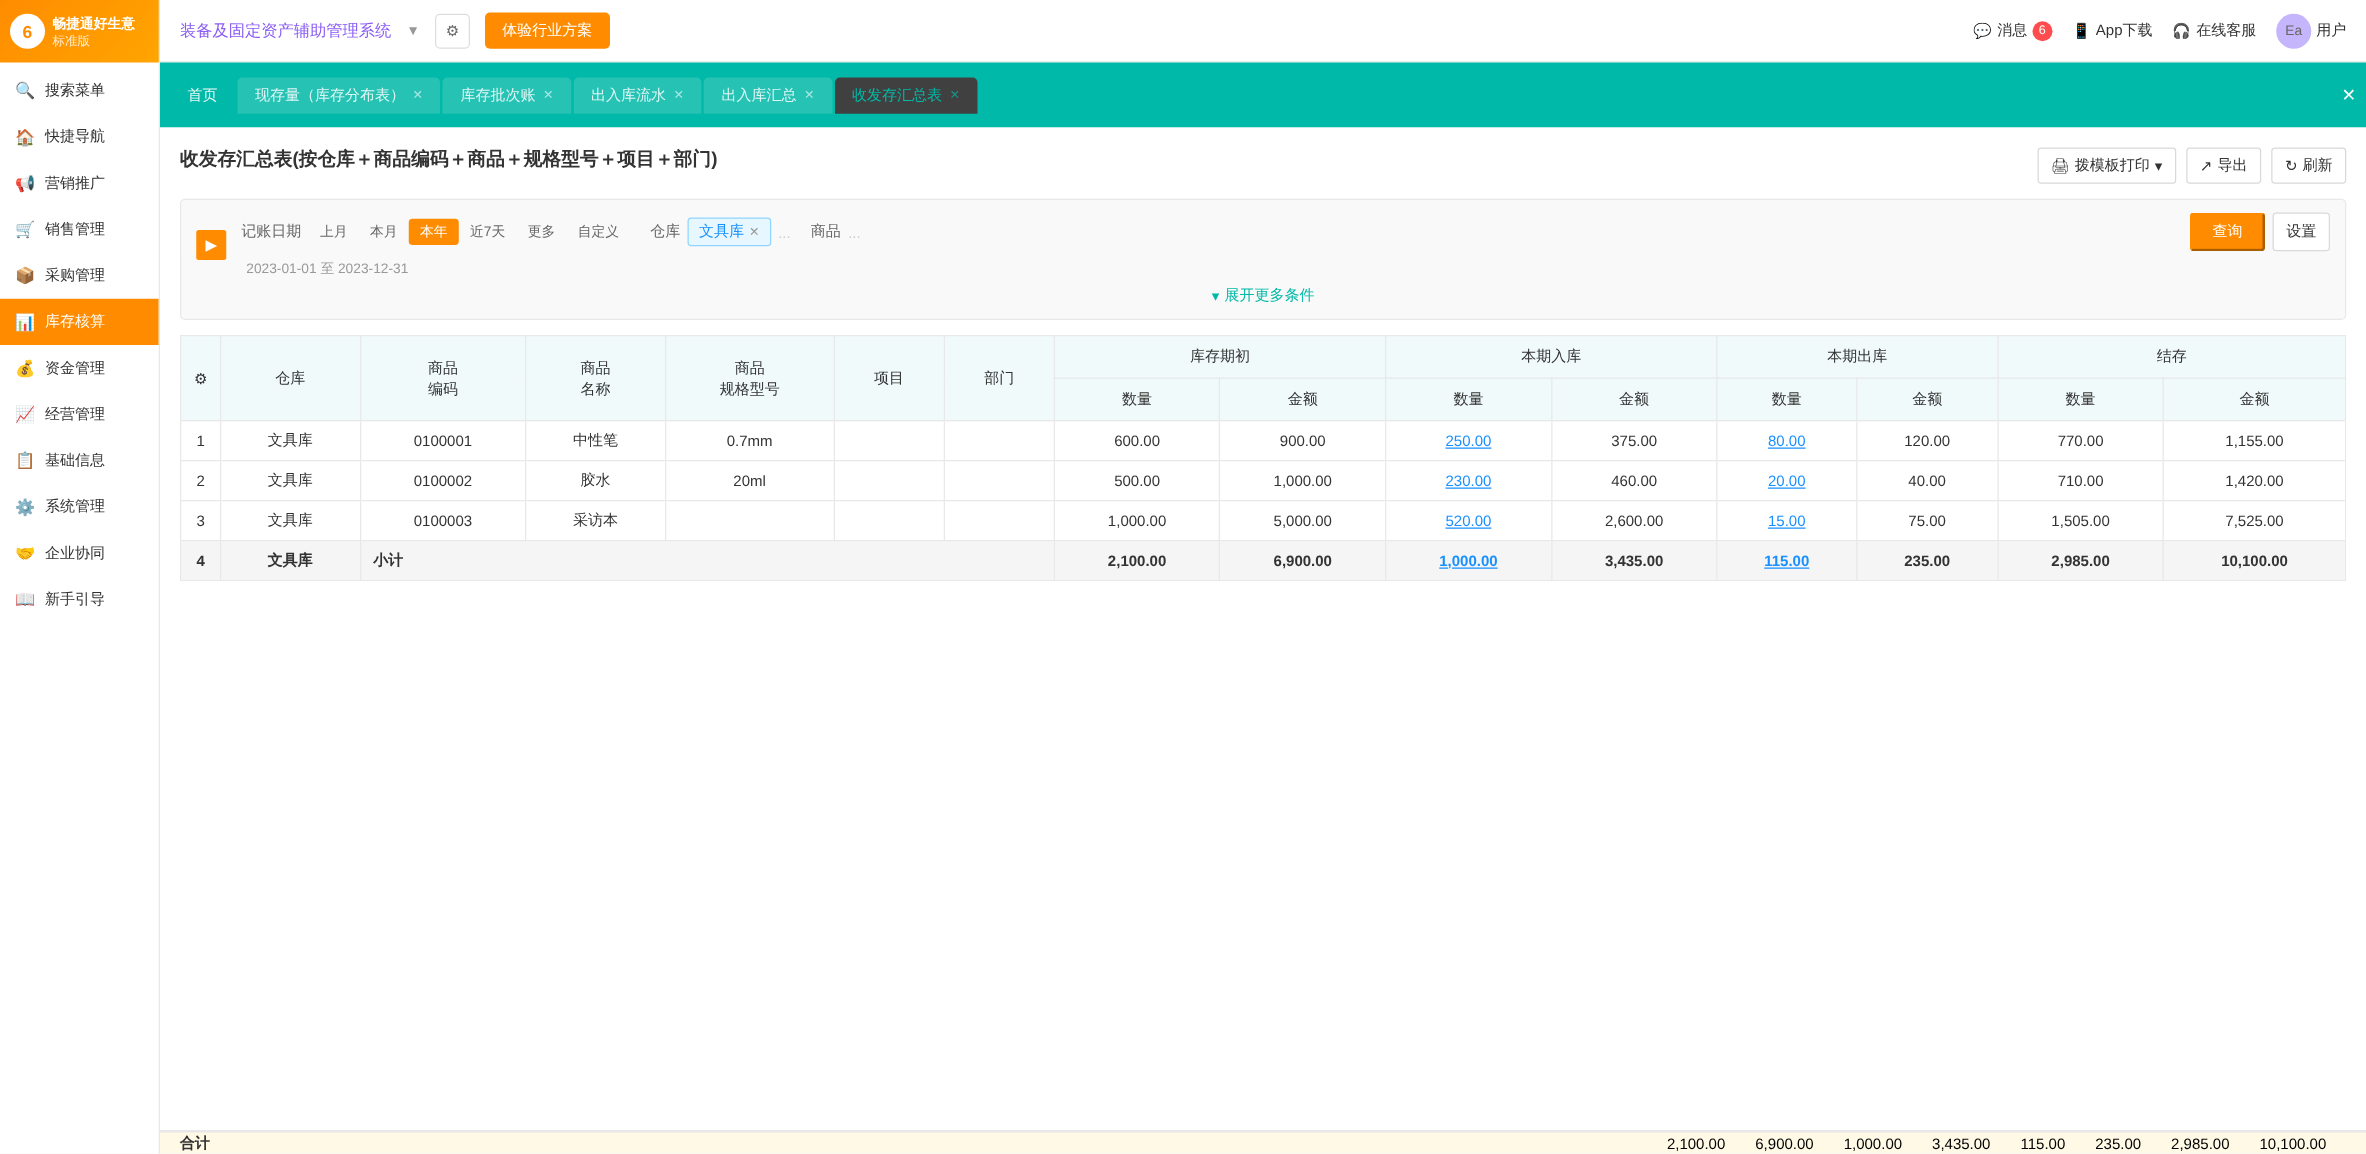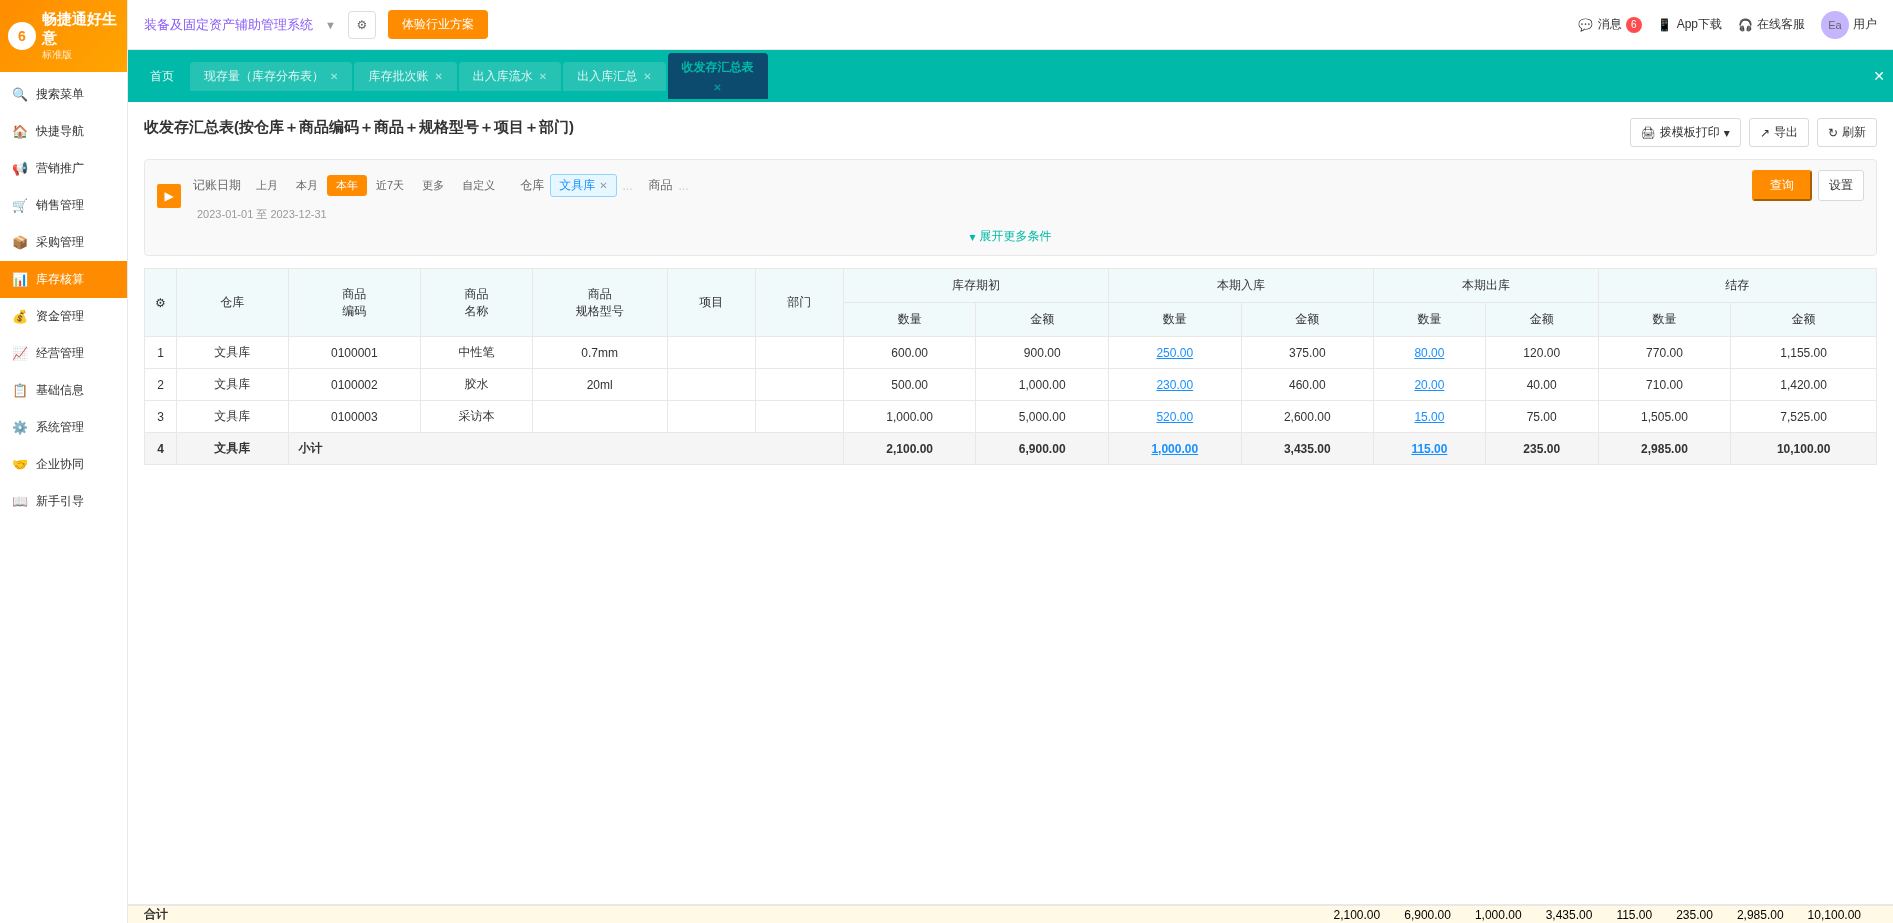--- a/index.html
+++ b/index.html
@@ -24,21 +24,21 @@
     .gear-btn { width: 28px; height: 28px; border-radius: 4px; border: 1px solid #ddd; display: flex; align-items: center; justify-content: center; cursor: pointer; color: #666; }
     .trial-btn { background: #ff8c00; color: #fff; padding: 6px 14px; border-radius: 4px; cursor: pointer; font-size: 12px; border: none; }
     .topbar-right { display: flex; align-items: center; gap: 16px; }
     .topbar-action { display: flex; align-items: center; gap: 4px; cursor: pointer; color: #333; font-size: 12px; }
     .badge { background: #ff4d4f; color: #fff; border-radius: 10px; padding: 0 5px; font-size: 10px; min-width: 16px; height: 16px; display: inline-flex; align-items: center; justify-content: center; }
     .avatar { width: 28px; height: 28px; background: #c4b5fd; border-radius: 50%; display: flex; align-items: center; justify-content: center; font-size: 11px; color: #666; }
 
     
     .tabbar { background: #00b9a8; display: flex; align-items: center; height: 52px; padding: 0 8px; gap: 2px; }
     .tab { display: flex; align-items: center; gap: 6px; padding: 6px 14px; border-radius: 4px 4px 0 0; cursor: pointer; font-size: 12px; color: rgba(255,255,255,0.85); background: rgba(255,255,255,0.15); }
-    .tab.active { background: #0c4a6e; color: #00b9a8; font-weight: 700; flex-direction: column; }
+    .tab.active { background: #404040; color: #00b9a8; font-weight: 400; }
     .tab-close { font-size: 10px; opacity: 0.7; cursor: pointer; }
     .tab-home { color: rgba(255,255,255,0.9); background: transparent; }
     .tabbar-close { margin-left: auto; color: #fff; cursor: pointer; font-size: 14px; }
 
     
     .content { flex: 1; background: #fff; overflow: auto; padding: 16px; }
     .page-title { font-size: 15px; font-weight: 600; color: #333; margin-bottom: 12px; }
 
     
     .filter-bar { background: #f9f9f9; border: 1px solid #e8e8e8; border-radius: 4px; padding: 10px 12px; margin-bottom: 12px; }
@@ -81,21 +81,21 @@
     .filter-row-1 { display: flex; align-items: center; gap: 16px; margin-bottom: 6px; }
     .filter-group { display: flex; align-items: center; gap: 6px; }
   </style>
 </head>
 <body>
 
 <div class="sidebar">
   <div class="sidebar-logo">
     <div class="logo-icon">6</div>
     <div>
-      <div style="color:#fff; font-size:15px; font-weight:600;">畅捷通好生意</div>
+      <div style="color:#fff; font-size:11px; font-weight:600;">畅捷通好生意</div>
       <div style="color:rgba(255,255,255,0.8); font-size:10px;">标准版</div>
     </div>
   </div>
   <div class="sidebar-nav">
 
   <div class="nav-item">
         <span class="nav-icon">🔍</span>
         <span>搜索菜单</span>
       </div>
       <div class="nav-item">

